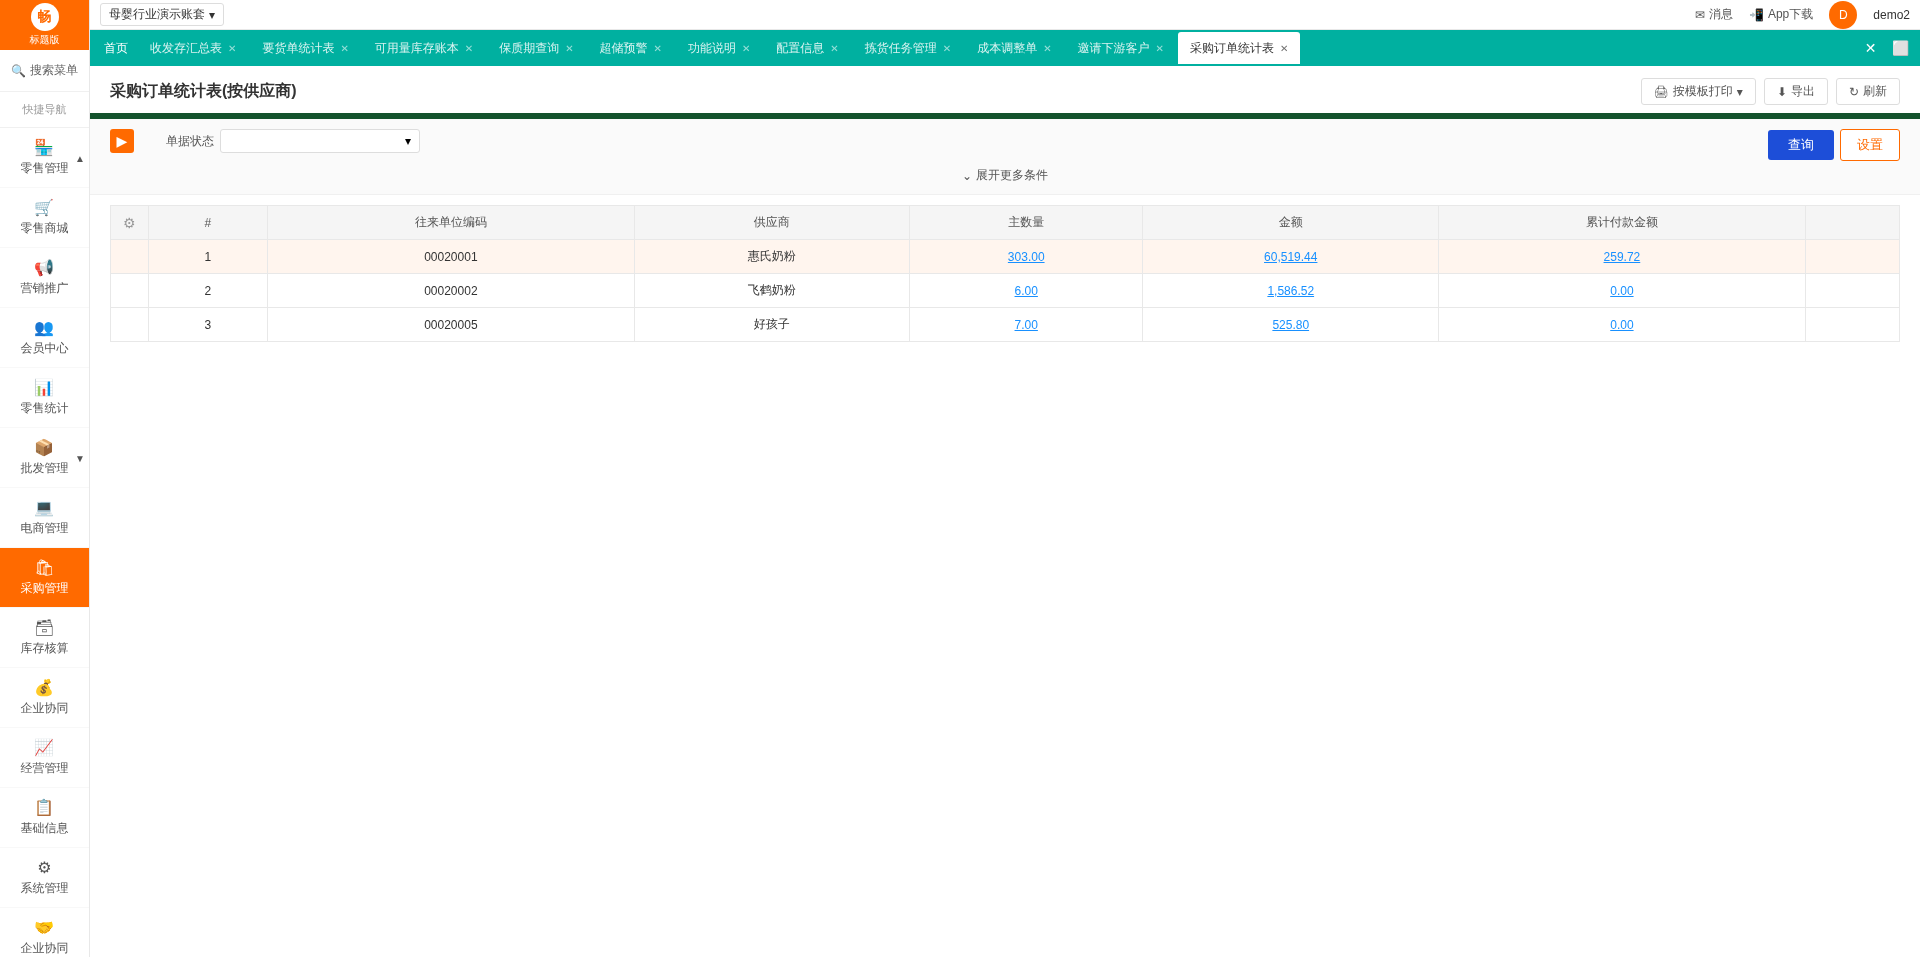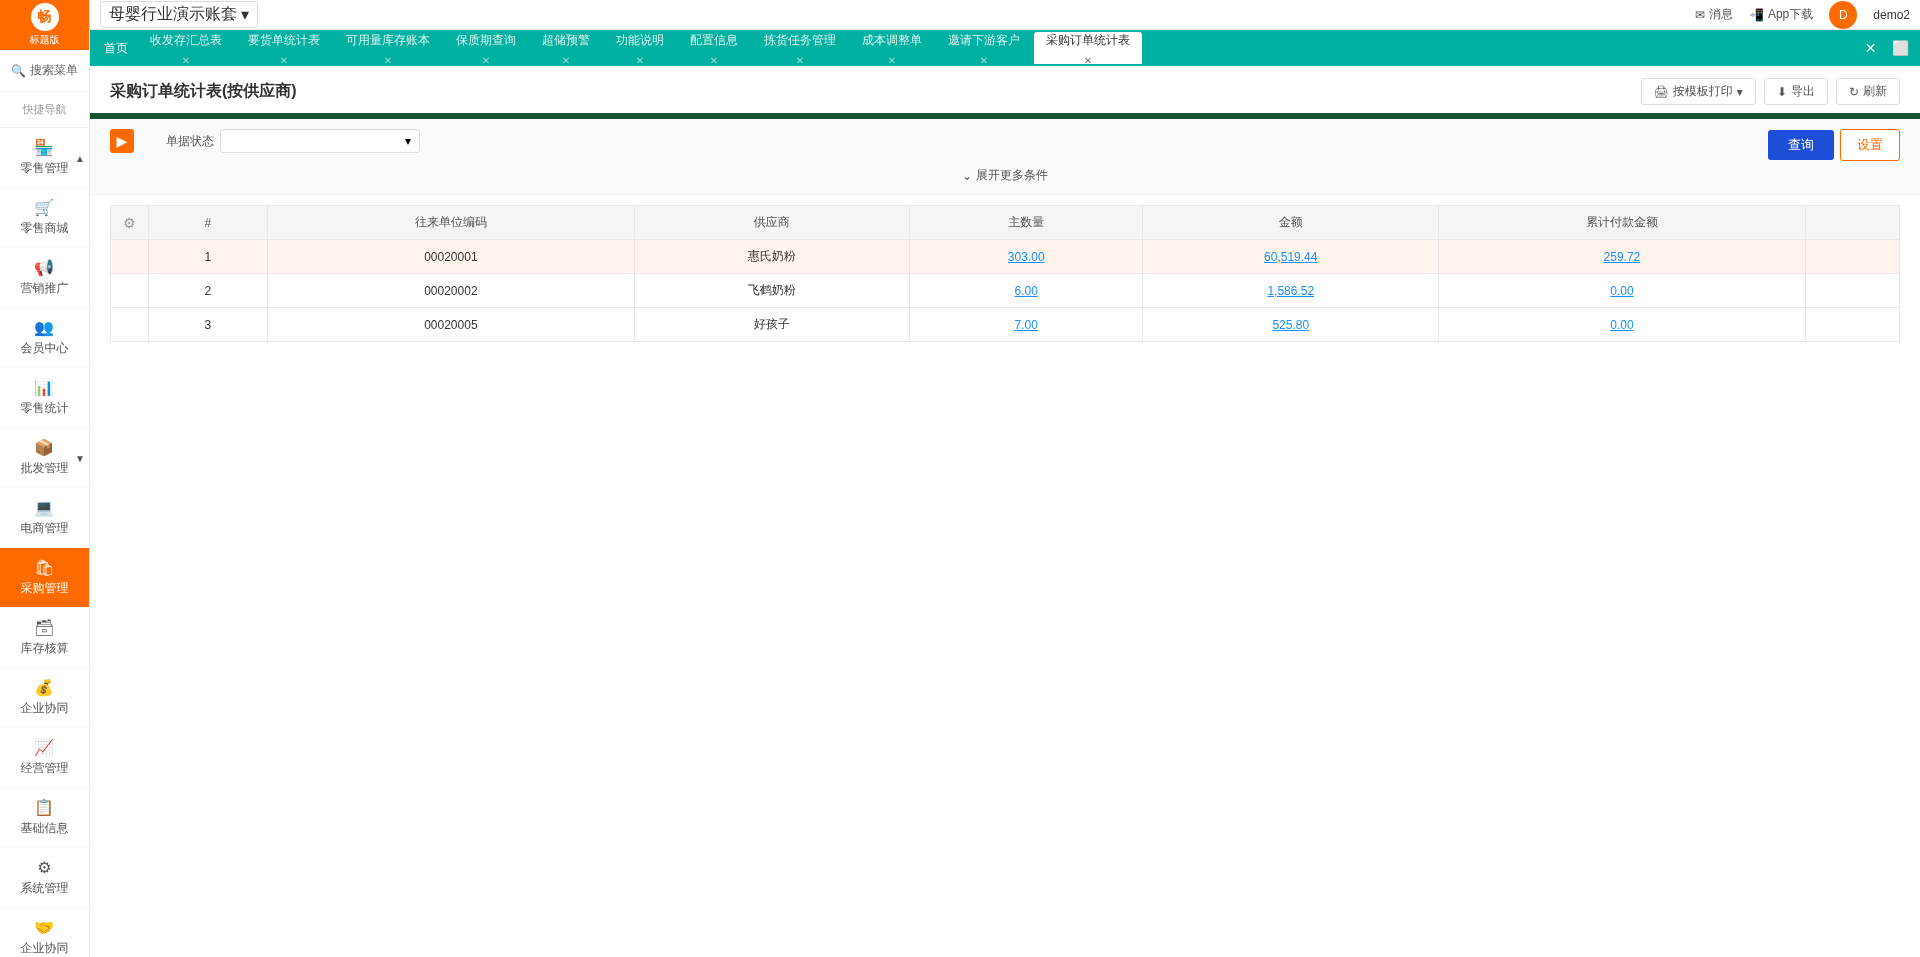--- a/index.html
+++ b/index.html
@@ -21,29 +21,29 @@
     .sidebar-item { display: flex; flex-direction: column; align-items: center; justify-content: center; padding: 10px 4px; cursor: pointer; color: #555; font-size: 12px; border-bottom: 1px solid #f8f8f8; position: relative; }
     .sidebar-item.active { background: #ff6a00; color: #fff; }
     .sidebar-item .item-icon { font-size: 16px; margin-bottom: 3px; }
     .sidebar-item .expand-arrow { position: absolute; right: 4px; top: 50%; transform: translateY(-50%); font-size: 10px; }
 
     
     .main-area { flex: 1; display: flex; flex-direction: column; overflow: hidden; }
 
     
     .top-bar { height: 30px; background: #fff; border-bottom: 1px solid #e8e8e8; display: flex; align-items: center; padding: 0 10px; gap: 8px; }
-    .top-bar-dropdown { display: flex; align-items: center; gap: 4px; font-size: 16px; color: #333; cursor: pointer; border: 1px solid #ddd; padding: 2px 8px; border-radius: 3px; }
+    .top-bar-dropdown { display: flex; align-items: center; gap: 4px; font-size: 12px; color: #333; cursor: pointer; border: 1px solid #ddd; padding: 2px 8px; border-radius: 3px; }
     .top-bar-right { margin-left: auto; display: flex; align-items: center; gap: 16px; }
     .top-bar-msg { display: flex; align-items: center; gap: 4px; font-size: 12px; color: #555; cursor: pointer; }
     .top-bar-app { display: flex; align-items: center; gap: 4px; font-size: 12px; color: #555; cursor: pointer; }
     .user-avatar { width: 28px; height: 28px; border-radius: 50%; background: #ff6a00; display: flex; align-items: center; justify-content: center; color: #fff; font-size: 12px; cursor: pointer; }
 
     
     .tab-bar { height: 36px; background: #00b0a0; display: flex; align-items: center; padding: 0 4px; overflow: hidden; flex-shrink: 0; }
-    .tab-item { display: flex; align-items: center; padding: 0 12px; height: 32px; font-size: 12px; color: rgba(255,255,255,0.85); cursor: pointer; white-space: nowrap; gap: 6px; border-radius: 3px 3px 0 0; margin-right: 2px; flex-shrink: 0; flex-direction: column; }
+    .tab-item { display: flex; align-items: center; padding: 0 12px; height: 32px; font-size: 12px; color: rgba(255,255,255,0.85); cursor: pointer; white-space: nowrap; gap: 6px; border-radius: 3px 3px 0 0; margin-right: 2px; flex-shrink: 0; }
     .tab-item.active { background: #fff; color: #333; }
     .tab-item .tab-close { font-size: 10px; opacity: 0.7; }
     .tab-bar-home { background: none; border: none; color: #fff; font-size: 12px; cursor: pointer; padding: 0 10px; height: 32px; display: flex; align-items: center; flex-shrink: 0; }
     .tab-bar-actions { margin-left: auto; display: flex; align-items: center; gap: 4px; flex-shrink: 0; }
     .tab-bar-btn { background: none; border: none; color: #fff; cursor: pointer; font-size: 14px; padding: 0 6px; }
 
     
     .page-content { flex: 1; background: #fff; overflow: hidden; display: flex; flex-direction: column; margin: 0; }
     .page-header { padding: 12px 20px 8px; border-bottom: 6px solid #14532d; display: flex; align-items: center; justify-content: space-between; }
     .page-title { font-size: 16px; font-weight: 600; color: #333; }

